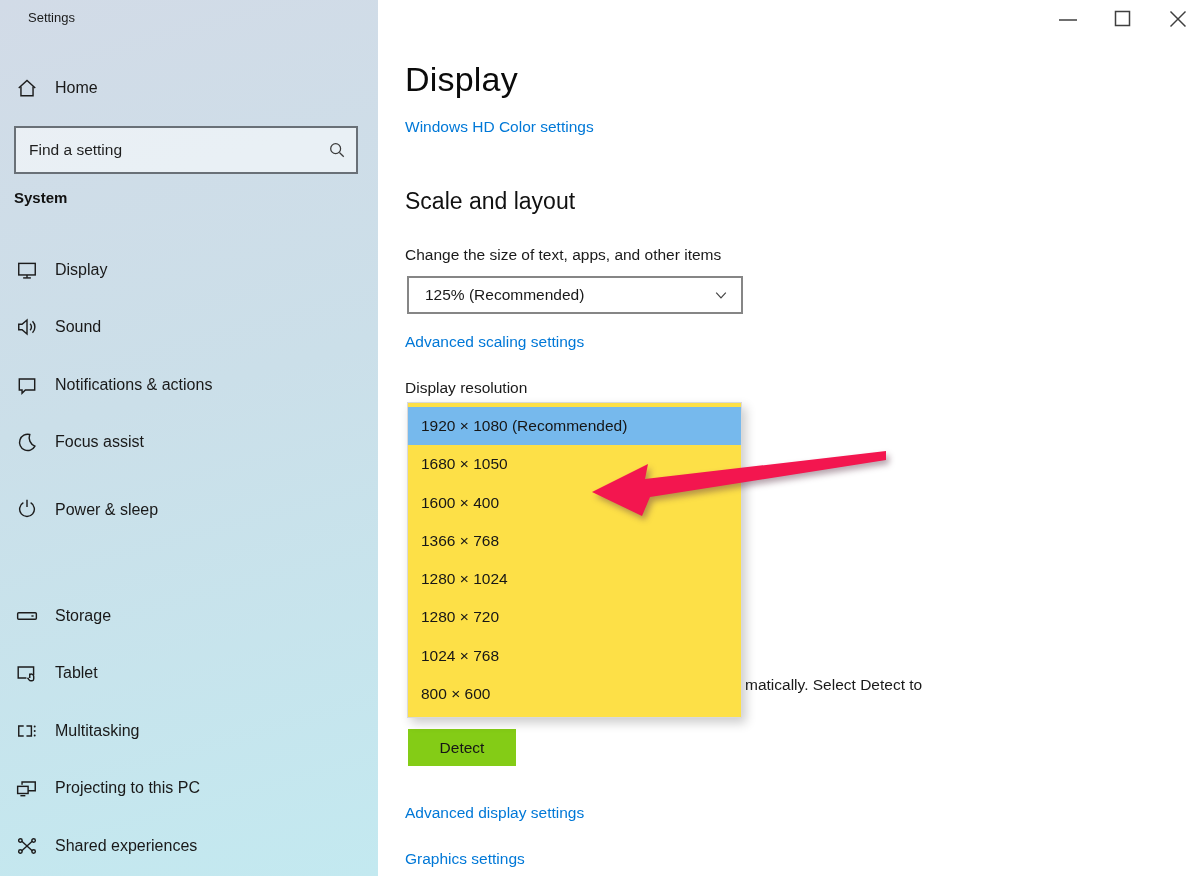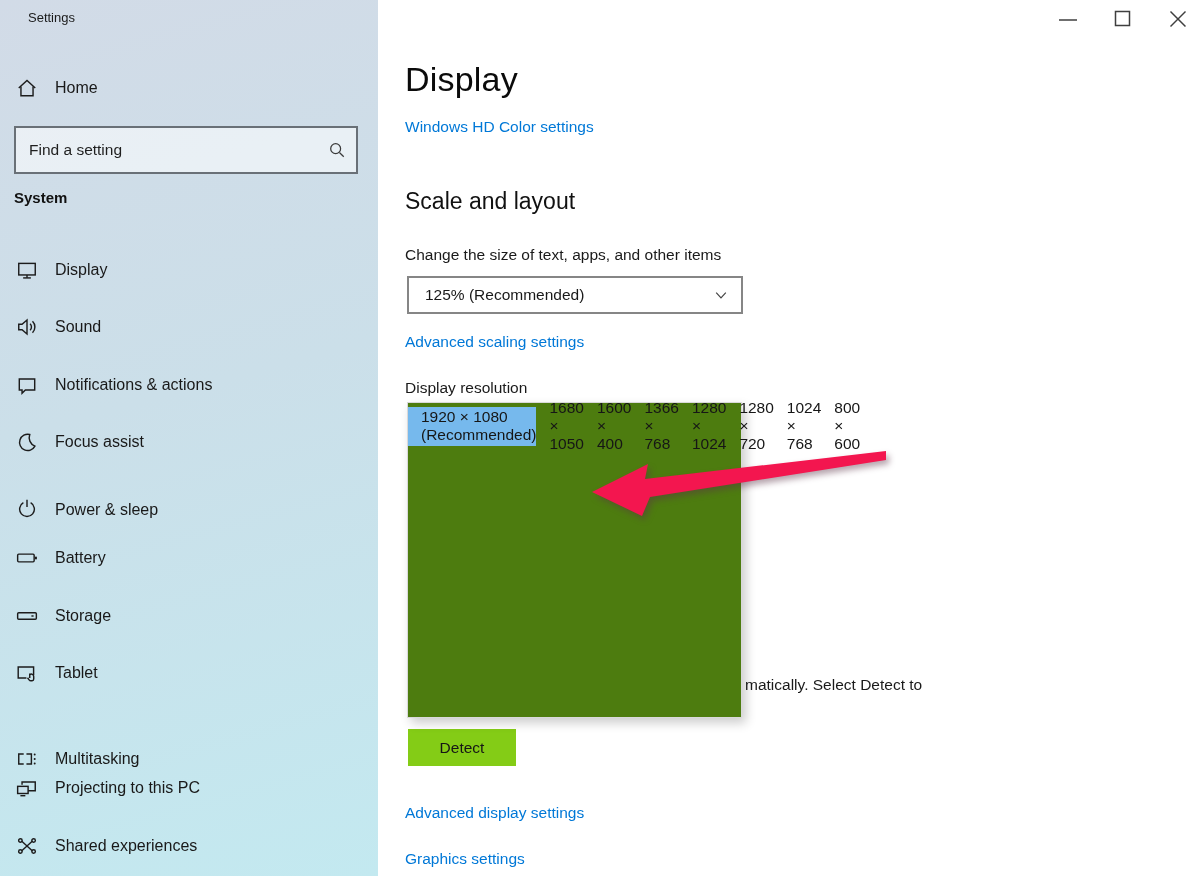--- a/index.html
+++ b/index.html
@@ -27,23 +27,23 @@
   .page-title { position:absolute; left:27px; top:60px; font-size:34px; font-weight:400; color:#0b0b0b; letter-spacing:0.2px; }
   .link { position:absolute; left:27px; font-size:15.5px; color:#0078d7; cursor:pointer;text-align:center; }
   .h2 { position:absolute; left:27px; top:188px; font-size:23px; color:#111; }
   .field-label { position:absolute; left:27px; font-size:15.5px; color:#1a1a1a; }
 
   .select { position:absolute; left:29px; top:276px; width:336px; height:38px; border:2px solid #868686;
             background:#fff; display:flex; align-items:center; padding:0 12px 0 16px; font-size:15.5px;
             color:#191919; cursor:pointer; }
   .select .chev { margin-left:auto; display:flex; }
 
-  .dropdown { position:absolute; left:29px; top:402px; width:335px; height:316px; background:#4d7c0f;
+  .dropdown { position:absolute; left:29px; top:402px; width:335px; height:316px; background:#fde047;
               border:1px solid #d9d9d9; box-shadow:4px 5px 10px rgba(0,0,0,0.20); z-index:5;
-              padding:4px 0; display:flex; }
+              padding:4px 0; display:flex; flex-direction:column; }
   .res-item { height:38.5px; display:flex; align-items:center; padding-left:13px; font-size:15.5px;
               color:#161616; cursor:pointer; }
   .res-item.selected { background:#76b9ed; }
 
   .clipped-text { position:absolute; left:367px; top:676px; font-size:15.5px; color:#1a1a1a; z-index:1; white-space:nowrap; }
 
   .detect-btn { position:absolute; left:30px; top:729px; width:108px; height:37px; background:#84cc16;
                 border:none; font-size:15.5px; color:#161616; font-family:"Liberation Sans", sans-serif;
                 cursor:pointer; z-index:2; }
 
@@ -129,29 +129,20 @@
     <div class="nav-row" style="top:481px;align-items:flex-end;">
       <span class="ic">
         <svg width="22" height="22" viewBox="0 0 20 20">
             <path d="M6.7 5.2 a6.7 6.7 0 1 0 6.6 0"></path>
             <line x1="10" y1="2.5" x2="10" y2="9"></line>
           </svg>
       </span>
       <span>Power &amp; sleep</span>
     </div>
 
-    <div class="nav-row" style="top:539px;">
-      <span class="ic">
-        <svg width="22" height="22" viewBox="0 0 20 20">
-            <rect x="1.5" y="6.5" width="15" height="7" rx="1"></rect>
-            <rect x="17.2" y="8.8" width="1.8" height="2.4" fill="#1c1c1c" stroke="none"></rect>
-          </svg>
-      </span>
-      <span>Battery</span>
-    </div>
 
     <div class="nav-row" style="top:597px;">
       <span class="ic">
         <svg width="22" height="22" viewBox="0 0 20 20">
             <rect x="1.5" y="7" width="17" height="6" rx="1"></rect>
             <line x1="14" y1="10" x2="16" y2="10"></line>
           </svg>
       </span>
       <span>Storage</span>
     </div>
@@ -159,21 +150,21 @@
     <div class="nav-row" style="top:654px;">
       <span class="ic">
         <svg width="22" height="22" viewBox="0 0 20 20">
             <path d="M16 12 V4.5 H2 V14.5 H9.5"></path>
             <path d="M12.5 10.5 v4 M12.5 11.5 q1.2 -1.2 2.4 -0.3 q1.2 0.6 1.2 2 v2.3 q0 1.5 -1.4 1.5 h-1.2 q-1 0 -1.6 -0.8 l-1.4 -1.9"></path>
           </svg>
       </span>
       <span>Tablet</span>
     </div>
 
-    <div class="nav-row" style="top:740px;">
+    <div class="nav-row" style="top:712px;">
       <span class="ic">
         <svg width="22" height="22" viewBox="0 0 20 20">
             <path d="M7 5.5 H2.5 V14.5 H7"></path>
             <path d="M9.5 5.5 H14 V14.5 H9.5"></path>
             <circle cx="17" cy="6" r="0.9" fill="#1c1c1c" stroke="none"></circle>
             <circle cx="17" cy="10" r="0.9" fill="#1c1c1c" stroke="none"></circle>
             <circle cx="17" cy="14" r="0.9" fill="#1c1c1c" stroke="none"></circle>
           </svg>
       </span>
       <span>Multitasking</span>

